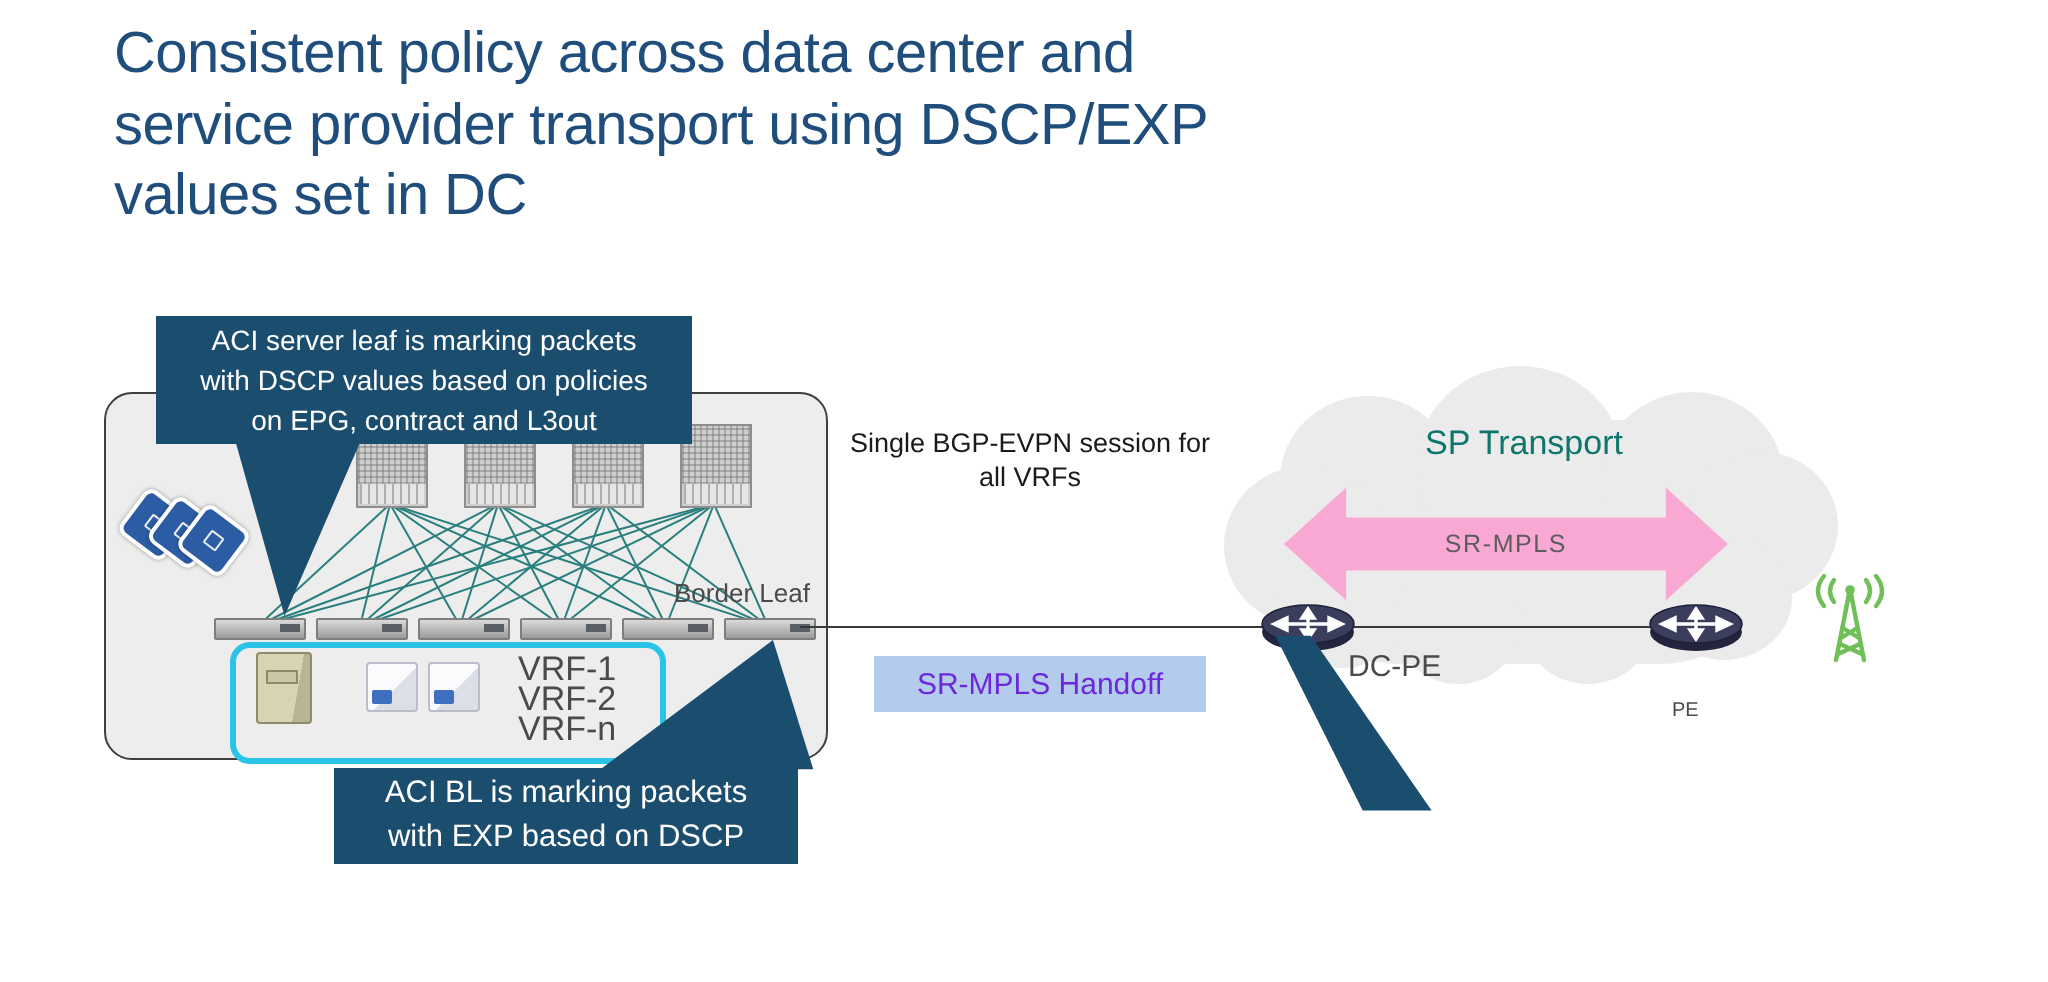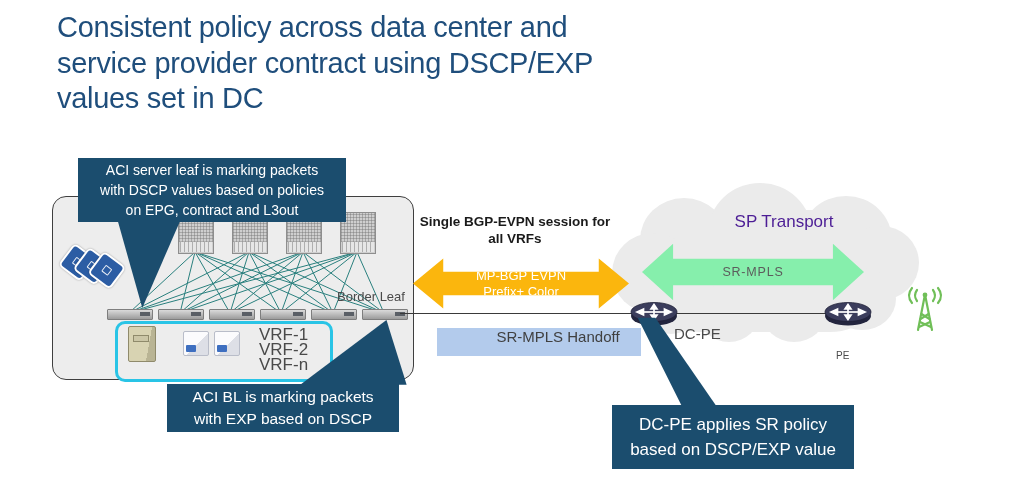--- a/index.html
+++ b/index.html
@@ -85,42 +85,41 @@
   .line{background:#3A3A3A;z-index:10;}
 
   
   .dbl-arrow{
     clip-path:polygon(0% 50%, 14% 3%, 14% 28%, 86% 28%, 86% 3%, 100% 50%, 86% 97%, 86% 72%, 14% 72%, 14% 97%);
     display:flex;align-items:center;justify-content:center;text-align:center;
     z-index:12;
   }
   .evpn-arrow{left:413px;top:257px;width:216px;height:53px;background:#FBB60D;
     color:#fff;font-size:13px;line-height:16px;}
-  .srmpls-arrow{left:642px;top:242px;width:222px;height:60px;background:#86efac;
+  .srmpls-arrow{left:642px;top:242px;width:222px;height:60px;background:#f9a8d4;
     color:#5C5C5C;font-size:12.5px;letter-spacing:0.8px;z-index:5;}
 
   .handoff{
     left:437px;top:328px;width:166px;height:28px;background:#B3CBEC;
-    color:#404040;font-size:15px;display:flex;justify-content:center;
+    color:#6d28d9;font-size:15px;display:flex;align-items:center;justify-content:center;
     z-index:12;
-    padding-left:38px;
   }
 
   
   .cloud-part{background:#EBEBEB;border-radius:50%;z-index:2;}
 
   svg{display:block;}
 </style>
 </head>
 <body>
 
 <div id="canvas">
 
   <div class="abs slide-title preline">Consistent policy across data center and
-service provider contract using DSCP/EXP
+service provider transport using DSCP/EXP
 values set in DC</div>
 
   <div class="abs dc-box"></div>
 
   <svg class="abs" style="left:52px;top:196px;z-index:5;" width="360" height="182" viewBox="0 0 360 182">
     <g stroke="#1F7A78" stroke-width="1" opacity="0.95">
       <line x1="143" y1="56" x2="77" y2="117"></line>
         <line x1="143" y1="56" x2="128" y2="117"></line>
       <line x1="143" y1="56" x2="178" y2="117"></line>
         <line x1="143" y1="56" x2="229" y2="117"></line>
@@ -185,35 +184,31 @@
   <div class="abs cloud-part" style="left:640px;top:198px;width:88px;height:84px;"></div>
   <div class="abs cloud-part" style="left:708px;top:183px;width:104px;height:100px;"></div>
   <div class="abs cloud-part" style="left:800px;top:196px;width:92px;height:88px;"></div>
   <div class="abs cloud-part" style="left:612px;top:233px;width:82px;height:80px;"></div>
   <div class="abs cloud-part" style="left:843px;top:226px;width:76px;height:74px;"></div>
   <div class="abs cloud-part" style="left:638px;top:270px;width:66px;height:64px;"></div>
   <div class="abs cloud-part" style="left:698px;top:282px;width:62px;height:60px;"></div>
   <div class="abs cloud-part" style="left:762px;top:284px;width:64px;height:58px;"></div>
   <div class="abs cloud-part" style="left:828px;top:268px;width:68px;height:62px;"></div>
 
-  <div class="abs" style="left:704px;top:212px;width:160px;text-align:center;font-size:17px;color:#4c1d95;z-index:6;">SP Transport</div>
+  <div class="abs" style="left:682px;top:212px;width:160px;text-align:center;font-size:17px;color:#0f766e;z-index:6;">SP Transport</div>
 
   <div class="abs dbl-arrow srmpls-arrow">
     <span>SR-MPLS</span>
   </div>
 
   <div class="abs line" style="left:400px;top:313px;width:447px;height:1px;"></div>
 
-  <div class="abs preline" style="left:413px;top:214px;width:204px;text-align:center;font-size:13.5px;line-height:16.5px;color:#1A1A1A;font-weight:bold;">Single BGP-EVPN session for
+  <div class="abs preline" style="left:413px;top:214px;width:204px;text-align:center;font-size:13.5px;line-height:16.5px;color:#1A1A1A;">Single BGP-EVPN session for
 all VRFs</div>
 
-  <div class="abs dbl-arrow evpn-arrow">
-    <span class="preline">MP-BGP EVPN
-Prefix+ Color</span>
-  </div>
 
   <div class="abs handoff">
     <span>SR-MPLS Handoff</span>
   </div>
 
   <svg class="abs" style="left:629px;top:300px;z-index:15;" width="50" height="28" viewBox="0 0 50 28">
     <ellipse cx="25" cy="16" rx="23" ry="9.5" fill="#23253E"></ellipse>
     <ellipse cx="25" cy="12" rx="23" ry="9.5" fill="#3B3D5C" stroke="#1E2036" stroke-width="0.8"></ellipse>
     <g stroke="#fff" stroke-width="1.7" fill="#fff">
       <line x1="14" y1="12" x2="36" y2="12"></line>
@@ -263,18 +258,14 @@
 on EPG, contract and L3out</span>
   </div>
 
   <div class="abs wedge" style="left:298px;top:318px;width:112px;height:68px;clip-path:polygon(79% 3%, 2% 98%, 97% 98%);"></div>
   <div class="abs callout preline" style="left:167px;top:384px;width:232px;height:48px;font-size:15.5px;line-height:22px;">
     <span class="preline">ACI BL is marking packets
 with EXP based on DSCP</span>
   </div>
 
   <div class="abs wedge" style="left:636px;top:316px;width:84px;height:92px;clip-path:polygon(2% 2%, 23% 2%, 95% 97%, 54% 97%);"></div>
-  <div class="abs callout preline" style="left:612px;top:405px;width:242px;height:64px;font-size:17px;line-height:25px;">
-    <span class="preline">DC-PE applies SR policy
-based on DSCP/EXP value</span>
-  </div>
 
 </div>
 
 </body></html>

